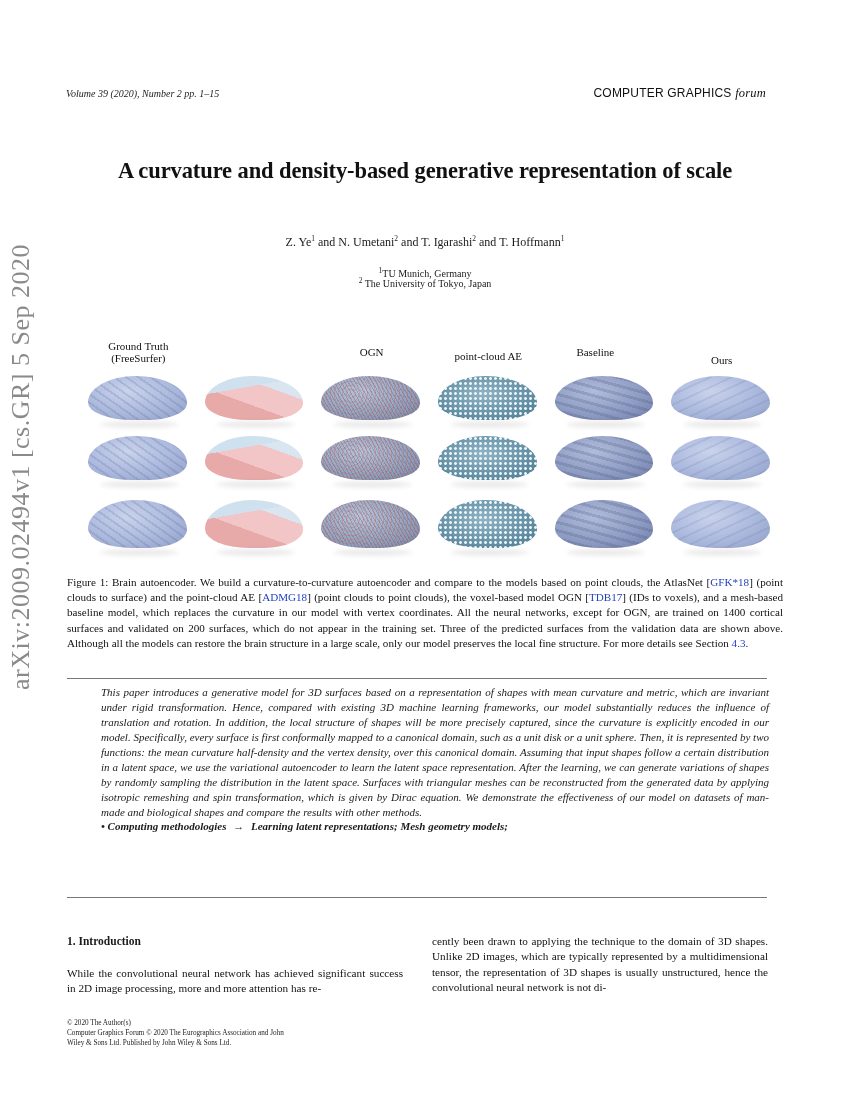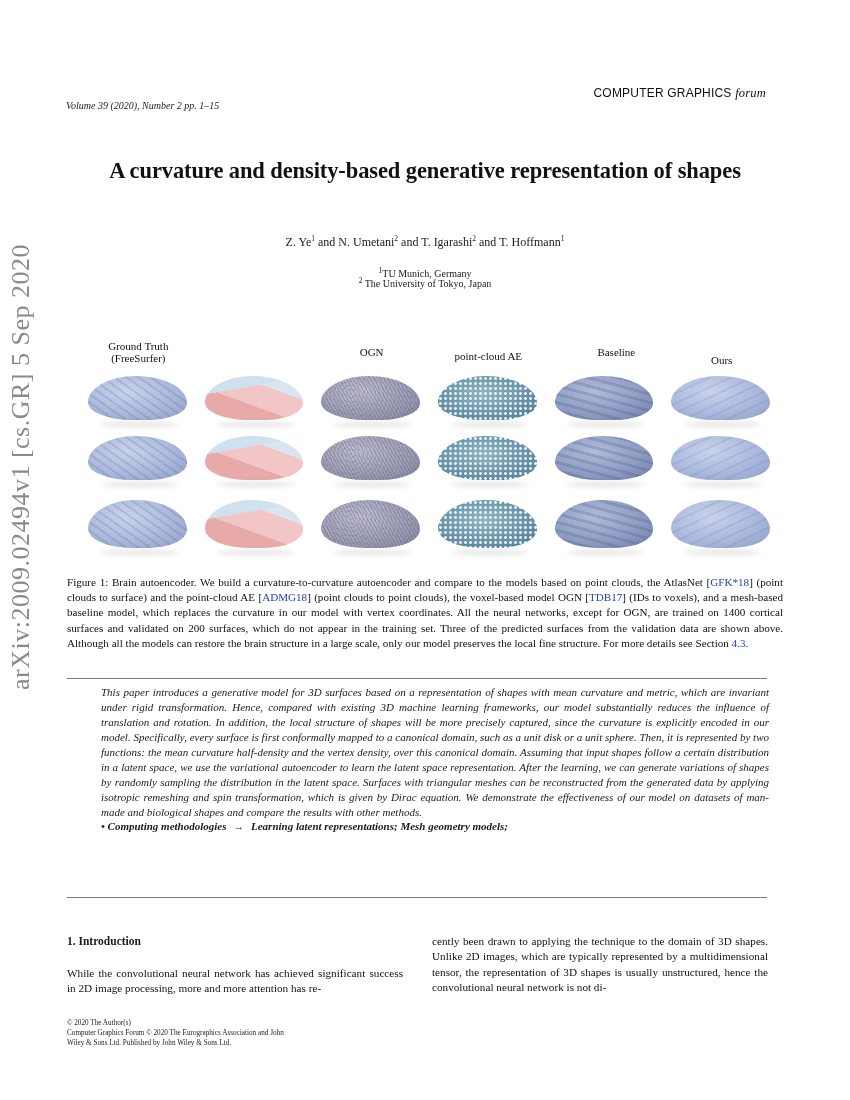--- a/index.html
+++ b/index.html
@@ -1,19 +1,19 @@
 <!DOCTYPE html>
 <html><head>
 <meta charset="utf-8">
 <style>
   html, body { margin:0; padding:0; background:#ffffff; }
   body { width:850px; height:1100px; position:relative; overflow:hidden;
          font-family:"Liberation Serif","DejaVu Serif",serif; color:#1a1a1a; }
   .abs { position:absolute; }
-  .hdr-left { left:66px; top:100px; font-size:10px; font-style:italic; color:#222; }
+  .hdr-left { left:66px; top:88px; font-size:10px; font-style:italic; color:#222; }
   .hdr-right { right:84px; top:86px; font-size:12px; font-family:"Liberation Sans",sans-serif; color:#111; letter-spacing:0.2px; }
   .hdr-right i { font-family:"Liberation Serif",serif; font-style:italic; font-size:12.5px; }
   .title { left:0; width:850px; top:158px; text-align:center; font-size:22.5px; font-weight:bold; color:#111; letter-spacing:-0.1px; }
   .authors { left:0; width:850px; top:234px; text-align:center; font-size:12px; }
   .authors sup, .aff sup { font-size:7.5px; }
   .aff { left:0; width:850px; text-align:center; font-size:10px; line-height:13px; }
   .arxiv { left:6px; top:690px; transform-origin:0 0; transform:rotate(-90deg);
            font-size:26px; color:#8a8a8a; white-space:nowrap; letter-spacing:0.5px; }
   .col-label { text-align:center; font-size:11px; line-height:12px; color:#111; }
   .brain { position:absolute; border-radius:48% 52% 40% 45% / 60% 62% 38% 40%; }
@@ -54,21 +54,21 @@
   .footer { left:67px; top:1018px; font-size:7.2px; line-height:10.2px; color:#222; }
 </style>
 </head>
 <body>
 
 <div class="abs hdr-left">Volume 39 (2020), Number 2 pp. 1–15</div>
 <div class="abs hdr-right"><span>COMPUTER GRAPHICS</span> <i>forum</i></div>
 
 <div class="abs arxiv">arXiv:2009.02494v1  [cs.GR]  5 Sep 2020</div>
 
-<div class="abs title">A curvature and density-based generative representation of shapes</div>
+<div class="abs title">A curvature and density-based generative representation of scale</div>
 
 <div class="abs authors" id="authors"><span>Z. Ye</span><sup>1</sup> and <span>N. Umetani</span><sup>2</sup> and <span>T. Igarashi</span><sup>2</sup> and <span>T. Hoffmann</span><sup>1</sup></div>
 
 <div class="abs aff" style="top:264px;"><sup>1</sup><span>TU Munich, Germany</span></div>
 <div class="abs aff" style="top:274px;"><sup>2</sup><span> The University of Tokyo, Japan</span></div>
 
 <div class="abs" style="left:80px; top:338px; width:700px; height:225px;" id="figure">
     <div class="abs col-label" style="left: 0px; width: 116.667px; top: 2px;">
       <div>Ground Truth</div>
       <div>(FreeSurfer)</div>
@@ -87,21 +87,21 @@
     </div>
     <div class="brain b-ogn" style="left: 241.333px; top: 38px; width: 98.6667px; height: 44px;"></div>
     <div class="brain b-ogn" style="left: 241.333px; top: 98px; width: 98.6667px; height: 44px;"></div>
     <div class="brain b-ogn" style="left: 241.333px; top: 162px; width: 98.6667px; height: 48px;"></div>
     <div class="abs col-label" style="left: 350px; width: 116.667px; top: 12px;">
       <div>point-cloud AE</div>
     </div>
     <div class="brain b-pc" style="left: 358px; top: 38px; width: 98.6667px; height: 44px;"></div>
     <div class="brain b-pc" style="left: 358px; top: 98px; width: 98.6667px; height: 44px;"></div>
     <div class="brain b-pc" style="left: 358px; top: 162px; width: 98.6667px; height: 48px;"></div>
-    <div class="abs col-label" style="left: 478px; width: 116.667px; top: 8px;">
+    <div class="abs col-label" style="left: 457px; width: 116.667px; top: 8px;">
       <div>Baseline</div>
     </div>
     <div class="brain b-base" style="left: 474.667px; top: 38px; width: 98.6667px; height: 44px;"></div>
     <div class="brain b-base" style="left: 474.667px; top: 98px; width: 98.6667px; height: 44px;"></div>
     <div class="brain b-base" style="left: 474.667px; top: 162px; width: 98.6667px; height: 48px;"></div>
     <div class="abs col-label" style="left: 583.333px; width: 116.667px; top: 16px; text-align: center;">
       <div>Ours</div>
     </div>
     <div class="brain b-ours" style="left: 591.333px; top: 38px; width: 98.6667px; height: 44px;"></div>
     <div class="brain b-ours" style="left: 591.333px; top: 98px; width: 98.6667px; height: 44px;"></div>

